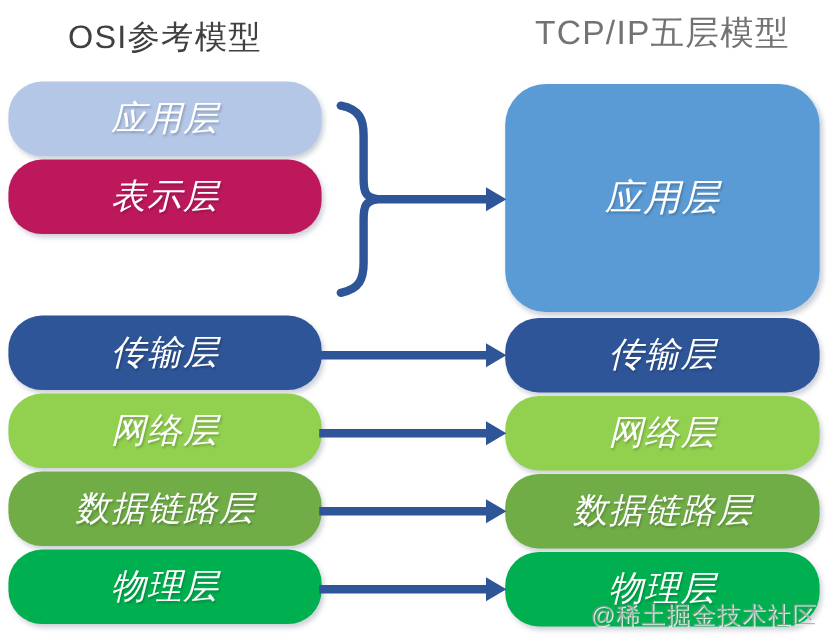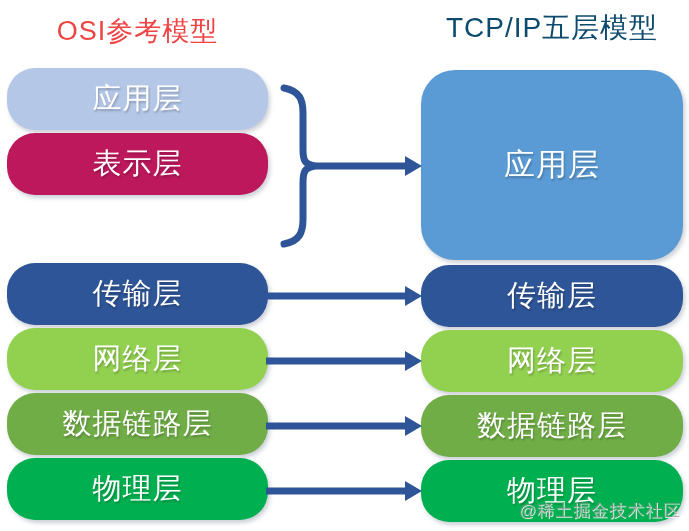--- a/index.html
+++ b/index.html
@@ -12,42 +12,43 @@
     font-weight:400;
   }
   #title-left{left:7px;top:13px;width:261px;}
   #title-right{left:421px;top:9px;width:262px;font-size:28px;}
   .box{
     position:absolute;display:flex;align-items:center;justify-content:center;
     color:#ffffff;font-size:29px;letter-spacing:1px;
     border-radius:28px;
     box-shadow:2px 3px 4px rgba(110,120,140,0.35);
     text-shadow:1px 2px 2px rgba(0,0,0,0.22);
+    font-style:italic;
   }
   .osi{left:7px;width:261px;height:62px;}
   .tcp{left:421px;width:262px;height:62px;}
   #tcp-0{top:70px;height:190px;border-radius:34px;font-size:31px;}
   #osi-0{top:68px;} #osi-1{top:133px;} #osi-2{top:198px;} #osi-3{top:263px;}
   #osi-4{top:328px;} #osi-5{top:393px;} #osi-6{top:458px;}
   #tcp-1{top:265px;} #tcp-2{top:330px;} #tcp-3{top:395px;} #tcp-4{top:460px;}
   #connectors{position:absolute;left:0;top:0;pointer-events:none;}
   #watermark{
-    position:absolute;right:8px;top:499px;font-size:17px;letter-spacing:1px;
+    position:absolute;right:8px;top:499px;font-size:20px;letter-spacing:1px;
     color:rgba(140,140,140,0.62);
     text-shadow:1px 1px 0 rgba(255,255,255,0.8);
   }
 </style>
 </head>
 <body>
 
 <div id="canvas">
 
-  <div id="title-left" class="col-title" style="color: #ef4444;">OSI参考模型</div>
+  <div id="title-left" class="col-title" style="color: #404040;">OSI参考模型</div>
 
-  <div id="title-right" class="col-title" style="color: #0c4a6e;">TCP/IP五层模型</div>
+  <div id="title-right" class="col-title" style="color: #737373;">TCP/IP五层模型</div>
 
   <div id="osi-0" class="box osi" style="background: rgb(180, 199, 231);">应用层</div>
   <div id="osi-1" class="box osi" style="background: #be185d;">表示层</div>
   <div id="osi-3" class="box osi" style="background: rgb(46, 85, 151);">传输层</div>
   <div id="osi-4" class="box osi" style="background: rgb(146, 208, 80);">网络层</div>
   <div id="osi-5" class="box osi" style="background: rgb(112, 173, 71);">数据链路层</div>
   <div id="osi-6" class="box osi" style="background: rgb(0, 176, 80);">物理层</div>
 
   <div id="tcp-0" class="box tcp" style="background: rgb(91, 155, 213);">应用层</div>
   <div id="tcp-1" class="box tcp" style="background: rgb(46, 85, 151);">传输层</div>

